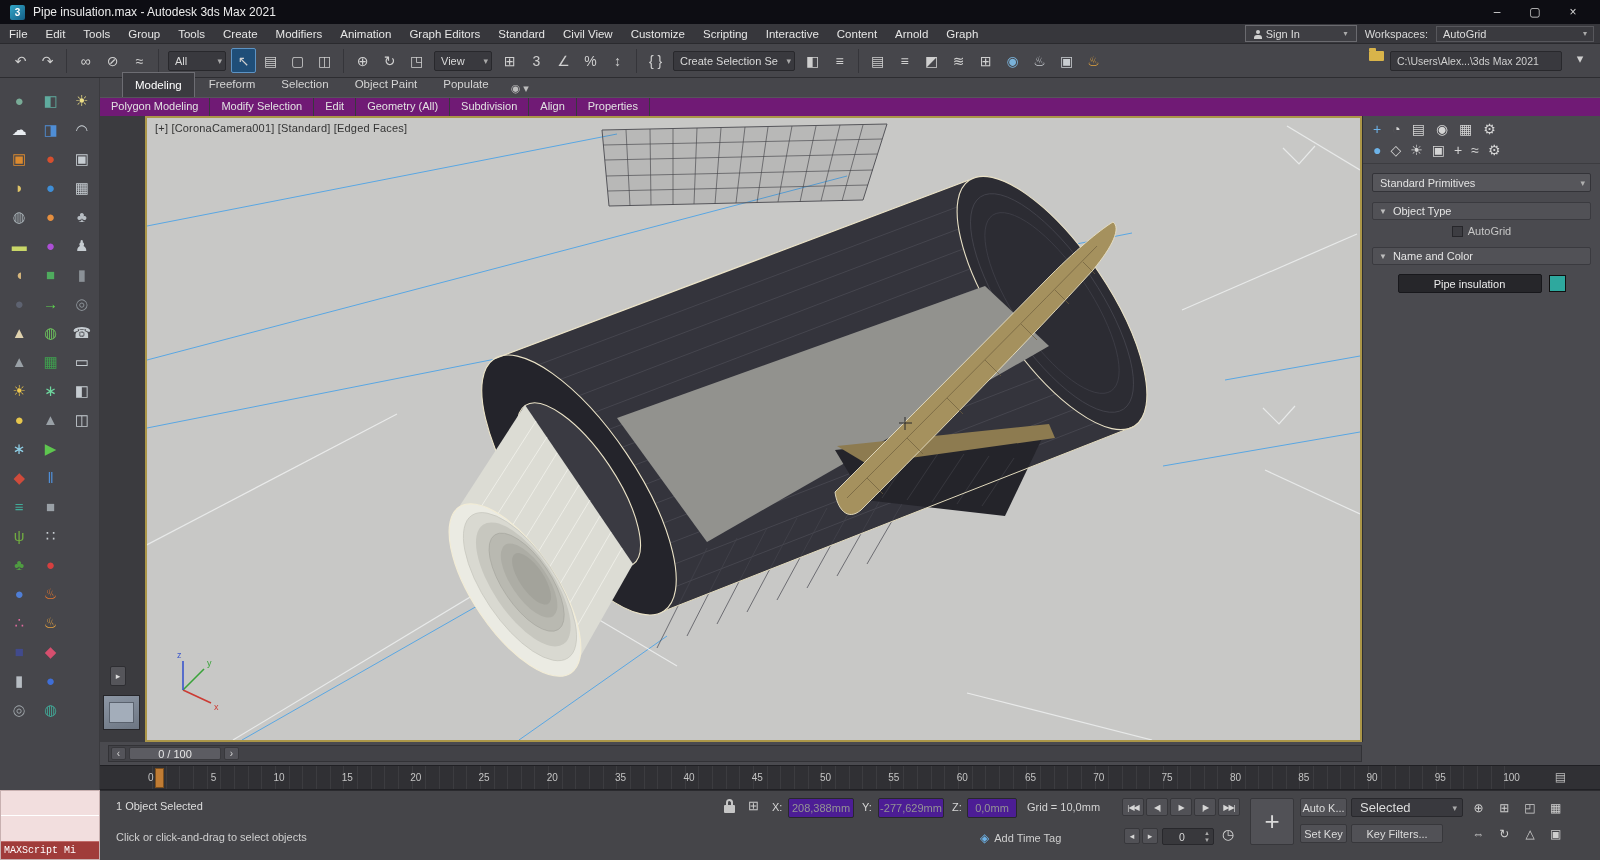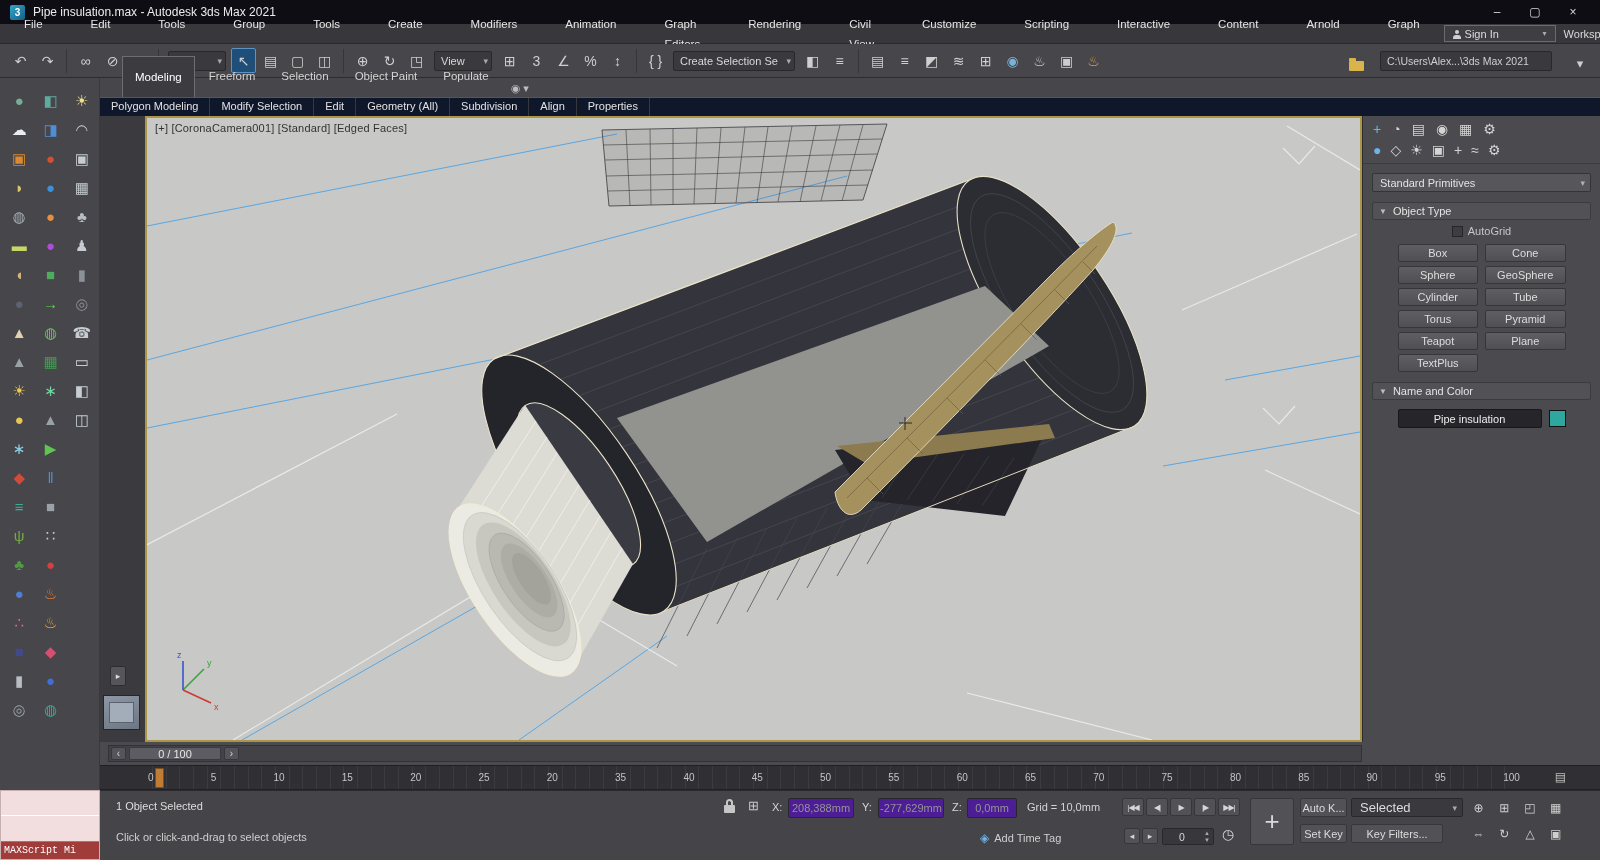--- a/index.html
+++ b/index.html
@@ -9,52 +9,52 @@
 
   
   #titlebar{left:0;top:0;width:1600px;height:24px;background:#0d0d13;display:flex;align-items:center;padding:0 10px;gap:8px}
   #app-logo{width:15px;height:15px;border-radius:2px;background:linear-gradient(135deg,#32a7c9,#145e85);color:#fff;font-size:10px;font-weight:bold;display:flex;align-items:center;justify-content:center}
   #title-text{font-size:12px;color:#ececec}
   #win-controls{margin-left:auto;display:flex;gap:4px}
   .win-btn{width:34px;height:20px;display:flex;align-items:center;justify-content:center;font-size:12px;color:#d6d6d6}
 
   
   #menubar{left:0;top:24px;width:1600px;height:20px;background:#37373c;display:flex;align-items:center;font-size:11.5px;border-bottom:1px solid #2a2a2e}
-  .menu-item{padding:0 24px;color:#e6e6e6;line-height:20px}
+  .menu-item{padding:0 9px;color:#e6e6e6;line-height:20px}
   #menu-right{margin-left:auto;display:flex;align-items:center;gap:8px;padding-right:6px}
   #signin-box{display:flex;align-items:center;gap:5px;border:1px solid #6a6a6f;background:#3e3e43;height:17px;padding:0 8px;width:112px;font-size:11px}
   .person-icon{width:7px;height:7px;position:relative}
   .person-icon:before{content:"";position:absolute;top:0;left:2px;width:4px;height:4px;border-radius:50%;background:#cfcfcf}
   .person-icon:after{content:"";position:absolute;bottom:-2px;left:0;width:8px;height:4px;border-radius:3px 3px 0 0;background:#cfcfcf}
   .dd-caret{margin-left:auto;font-size:8px;color:#aaa}
   #workspaces-label{font-size:11px;color:#d9d9d9}
   #workspace-dd{width:158px;height:16px;background:#3a3a3f;border:1px solid #57575c;display:flex;align-items:center;font-size:11px;padding:0 6px}
 
   
   #toolbar{left:0;top:44px;width:1600px;height:34px;background:#46464b;border-bottom:1px solid #2d2d31;display:flex;align-items:center;padding:0 8px;gap:2px}
   #toolbar-items{display:flex;align-items:center;gap:2px}
   .tb-icon{min-width:25px;height:25px;display:flex;align-items:center;justify-content:center;font-size:14px;color:#cfcfcf;border-radius:2px}
   .tb-icon.active{background:#1f4e78;border:1px solid #5d93c4}
   .tb-sep{width:1px;height:24px;background:#35353a;margin:0 4px}
   .tb-dd{background:#39393e;border:1px solid #28282c;height:20px;min-width:58px;display:flex;align-items:center;font-size:11px;color:#d9d9d9;padding:0 16px 0 6px;position:relative;border-radius:2px;margin:0 3px}
   .tb-dd:after{content:"▾";position:absolute;right:3px;top:4px;font-size:9px;color:#a9a9a9}
   .tb-dd-wide{min-width:122px}
-  #tb-path-wrap{margin-left:auto;display:flex;align-items:flex-end;gap:16px}
+  #tb-path-wrap{margin-left:auto;display:flex;align-items:flex-start;gap:6px}
   .folder-icon{width:15px;height:10px;background:#d9b44a;border-radius:1px;position:relative}
   .folder-icon:before{content:"";position:absolute;top:-3px;left:0;width:7px;height:3px;background:#d9b44a;border-radius:1px 1px 0 0}
   #tb-path{width:172px;height:20px;background:#39393e;border:1px solid #28282c;font-size:10.5px;color:#cfcfcf;display:flex;align-items:center;padding:0 6px;border-radius:2px}
   #tb-path-extra{font-size:13px;color:#cfcfcf;width:24px;text-align:center}
 
   
   #ribbon{left:100px;top:78px;width:1500px;height:38px;background:#46464b}
   #ribbon-tabs{height:19px;display:flex;align-items:flex-end;padding-left:22px;gap:2px;font-size:11.5px}
-  .rtab{padding:14px 12px;color:#d4d4d4}
+  .rtab{padding:6px 12px;color:#d4d4d4}
   .rtab.active{background:#3b3b40;border:1px solid #6d6d73;border-bottom:none;color:#fff}
   #ribbon-extra{color:#bdbdbd;font-size:11px;padding:2px 8px}
-  #ribbon-groups{height:26px;background:#0f172a;border-top:1px solid #55555a;display:flex;font-size:11px}
+  #ribbon-groups{height:26px;background:#701a75;border-top:1px solid #55555a;display:flex;font-size:11px}
   .rgroup{padding:2px 11px;border-right:1px solid #38383c;color:#e2e2e2}
 
   
   #left-strip{left:0;top:78px;width:100px;height:712px;background:#46464b;border-right:1px solid #3a3a3e;display:flex;padding:8px 2px 0 4px;gap:1px}
   .lt-col{width:31px;display:flex;flex-direction:column;align-items:center}
   .lt-icon{width:27px;height:29px;display:flex;align-items:center;justify-content:center}
   .lt-glyph{font-size:15px;line-height:1}
 
   
   #viewport-wrap{left:100px;top:116px;width:1262px;height:626px;background:#3b3b3f}
@@ -144,21 +144,21 @@
 
   <span class="menu-item">File</span>
       <span class="menu-item">Edit</span>
       <span class="menu-item">Tools</span>
       <span class="menu-item">Group</span>
       <span class="menu-item">Tools</span>
       <span class="menu-item">Create</span>
       <span class="menu-item">Modifiers</span>
       <span class="menu-item">Animation</span>
       <span class="menu-item">Graph Editors</span>
-      <span class="menu-item">Rendering</span>
+      <span class="menu-item">Standard</span>
       <span class="menu-item">Civil View</span>
       <span class="menu-item">Customize</span>
       <span class="menu-item">Scripting</span>
       <span class="menu-item">Interactive</span>
       <span class="menu-item">Content</span>
       <span class="menu-item">Arnold</span>
       <span class="menu-item">Graph</span>
     </div>
   <div id="menu-right">
     <div id="signin-box">
@@ -552,34 +552,20 @@
     <span>Standard Primitives</span>
   </div>
   <div class="rollout">
     <span class="rollout-arrow">▼</span>
     <span>Object Type</span>
   </div>
   <div id="autogrid-row">
     <span id="autogrid-check"></span>
     <span>AutoGrid</span>
   </div>
-  <div id="ot-grid">
-
-  <span class="cp-btn">Box</span>
-      <span class="cp-btn">Cone</span>
-      <span class="cp-btn">Sphere</span>
-      <span class="cp-btn">GeoSphere</span>
-      <span class="cp-btn">Cylinder</span>
-      <span class="cp-btn">Tube</span>
-      <span class="cp-btn">Torus</span>
-      <span class="cp-btn">Pyramid</span>
-      <span class="cp-btn">Teapot</span>
-      <span class="cp-btn">Plane</span>
-      <span class="cp-btn">TextPlus</span>
-    </div>
   <div class="rollout">
     <span class="rollout-arrow">▼</span>
     <span>Name and Color</span>
   </div>
   <div id="name-row">
     <div id="name-field">Pipe insulation</div>
     <span id="color-swatch" style="background: rgb(46, 168, 158);"></span>
   </div>
 </div>
 

